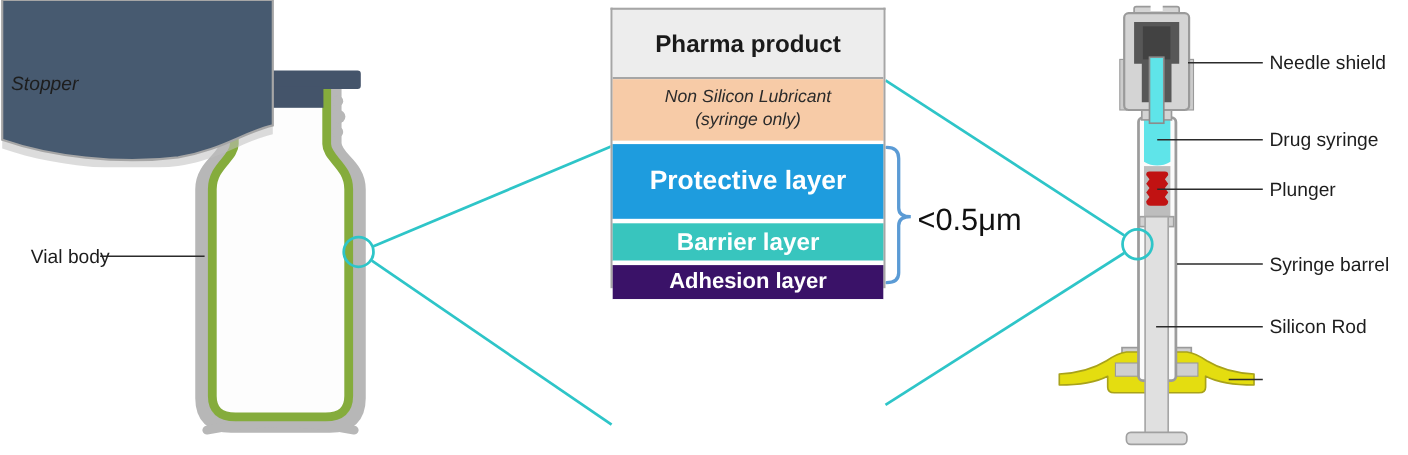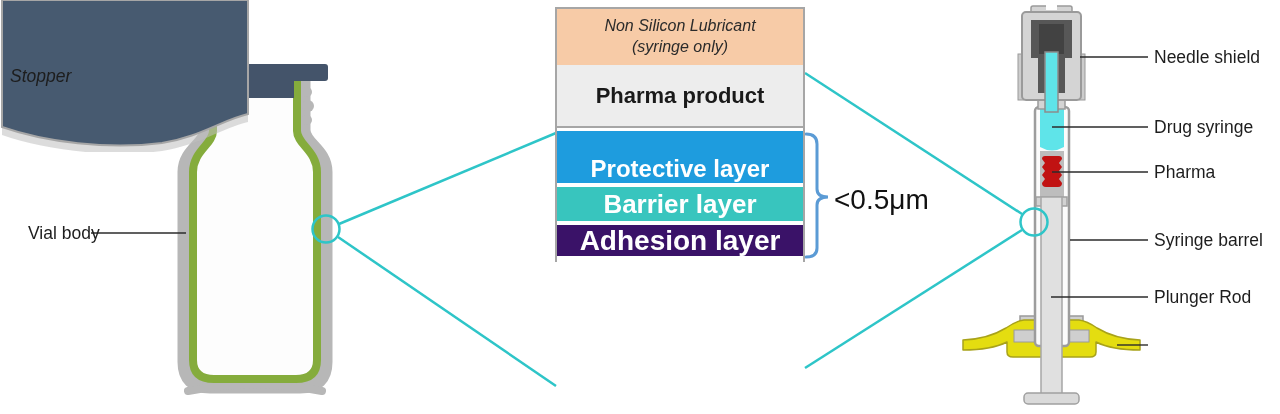--- a/index.html
+++ b/index.html
@@ -16,23 +16,23 @@
     position:absolute;left:555px;top:7px;width:250px;box-sizing:border-box;
     border:2px solid #a6a6a6;border-bottom:none;background:#fff;height:255px;
   }
   .row{display:flex;align-items:center;justify-content:center;text-align:center;box-sizing:border-box;}
   .row-pharma{height:63px;background:#ededed;border-bottom:2px solid #a6a6a6;
     font-weight:bold;font-size:22px;color:#1a1a1a;}
   .row-lub{height:56px;background:#f7cba7;font-style:italic;font-size:16px;color:#2b2b2b;
     line-height:1.3;flex-direction:column;}
   .gap2{height:3px;background:#fff;}
   .gap4{height:4px;background:#fff;}
-  .row-prot{height:52px;background:#1e9cde;font-weight:bold;font-size:24px;color:#fff;align-items:flex-end;}
-  .row-barr{height:34px;background:#38c5be;font-weight:bold;font-size:26px;color:#fff;}
-  .row-adhe{height:31px;background:#3a1268;font-weight:bold;font-size:28px;color:#fff;}
+  .row-prot{height:68px;background:#1e9cde;font-weight:bold;font-size:24px;color:#fff;}
+  .row-barr{height:34px;background:#38c5be;font-weight:bold;font-size:22px;color:#fff;}
+  .row-adhe{height:31px;background:#3a1268;font-weight:bold;font-size:20px;color:#fff;}
   .cop-svg{position:absolute;left:555px;top:262px;}
   .cop-text{
     position:absolute;left:555px;top:293px;width:250px;text-align:center;
     font-weight:bold;font-size:23px;color:#fff;line-height:1.27;
   }
   .thickness{
     position:absolute;left:834px;top:184px;font-size:28px;color:#111;white-space:nowrap;
   }
 </style>
 </head>
@@ -118,26 +118,26 @@
       <line x1="1052" y1="172" x2="1148" y2="172"></line>
       <line x1="1070" y1="240" x2="1148" y2="240"></line>
       <line x1="1051" y1="297" x2="1148" y2="297"></line>
       <line x1="1117" y1="345" x2="1148" y2="345"></line>
     </g>
 
     <path d="M 806,134 Q 817,134 817,144 L 817,189 Q 817,197 828,197 Q 817,197 817,205 L 817,248 Q 817,257 806,257" fill="none" stroke="#5b9bd5" stroke-width="3" stroke-linecap="round"></path>
   </svg>
 
   <div class="panel">
+    <div class="row row-pharma">
+      <span>Pharma product</span>
+    </div>
     <div class="row row-lub">
       <span>Non Silicon Lubricant</span>
       <span>(syringe only)</span>
-    </div>
-    <div class="row row-pharma">
-      <span>Pharma product</span>
     </div>
     <div class="gap2"></div>
     <div class="row row-prot">
       <span>Protective layer</span>
     </div>
     <div class="gap4"></div>
     <div class="row row-barr">
       <span>Barrier layer</span>
     </div>
     <div class="gap4"></div>
@@ -156,17 +156,17 @@
     <div>Polymer</div>
   </div>
 
   <div class="thickness">&lt;0.5μm</div>
 
   <div class="label" style="left:10px;top:66px;font-style:italic;">Stopper</div>
   <div class="label" style="left:4px;top:223px;margin-left:24px;">Vial body</div>
 
   <div class="label" style="left:1154px;top:47px;">Needle shield</div>
   <div class="label" style="left:1154px;top:117px;">Drug syringe</div>
-  <div class="label" style="left:1154px;top:162px;">Pharma</div>
+  <div class="label" style="left:1154px;top:162px;">Plunger</div>
   <div class="label" style="left:1154px;top:230px;text-align:center;">Syringe barrel</div>
-  <div class="label" style="left:1154px;top:287px;">Plunger Rod</div>
+  <div class="label" style="left:1154px;top:287px;">Silicon Rod</div>
 
 </div>
 
 </body></html>

